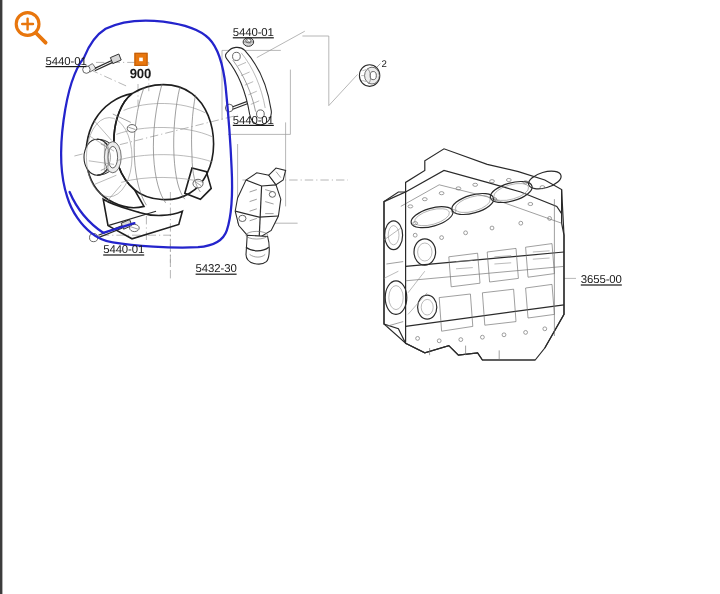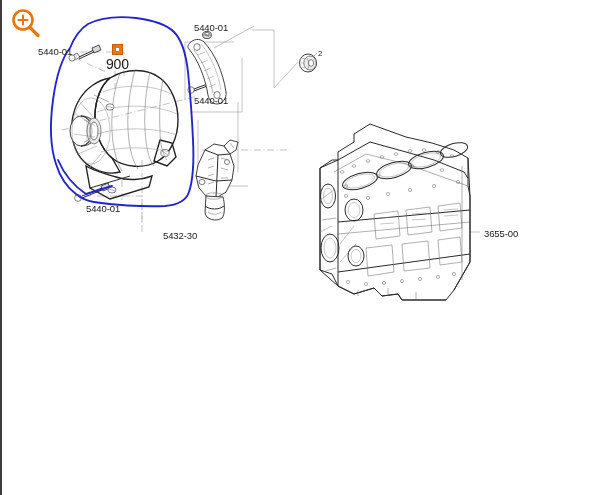--- a/index.html
+++ b/index.html
@@ -34,20 +34,21 @@
     width: 34px;
     height: 34px;
   }
   .part-label {
     position: absolute;
     font-family: "Liberation Sans", sans-serif;
     font-size: 9.5px;
     color: #1a1a1a;
     white-space: nowrap;
     letter-spacing: -0.1px;
+    text-decoration: underline;
   }
   .callout-num {
     position: absolute;
     font-family: "Liberation Sans", sans-serif;
     font-size: 8px;
     color: #1a1a1a;
     white-space: nowrap;
   }
   .badge-wrap {
     position: absolute;
@@ -66,24 +67,25 @@
     content: "";
     position: absolute;
     left: 3px;
     top: 3px;
     width: 3px;
     height: 3px;
     background: #ffffff;
   }
   .badge-text {
     font-family: "Liberation Sans", sans-serif;
-    font-size: 14px;
+    font-size: 11px;
     color: #1a1a1a;
     margin-top: 1px;
     letter-spacing: -0.2px;
+    font-weight: bold;
   }
 </style>
 </head>
 <body>
 
 <div id="viewer">
 
   <svg id="diagram-svg" viewBox="0 0 600 495">
     <defs>
       <style>
@@ -391,19 +393,19 @@
   </div>
 
   <div class="part-label" style="left:36px; top:46px;">5440-01</div>
 
   <div class="part-label" style="left:192px; top:22px;">5440-01</div>
 
   <div class="part-label" style="left:192px; top:95px;">5440-01</div>
 
   <div class="part-label" style="left:84px; top:203px;">5440-01</div>
 
-  <div class="part-label" style="left:161px; top:230px;">5432-30</div>
+  <div class="part-label" style="left:161px; top:219px;">5432-30</div>
 
   <div class="part-label" style="left:482px; top:228px;">3655-00</div>
 
   <div class="callout-num" style="left:316px; top:49px;">2</div>
 
 </div>
 
 </body></html>

